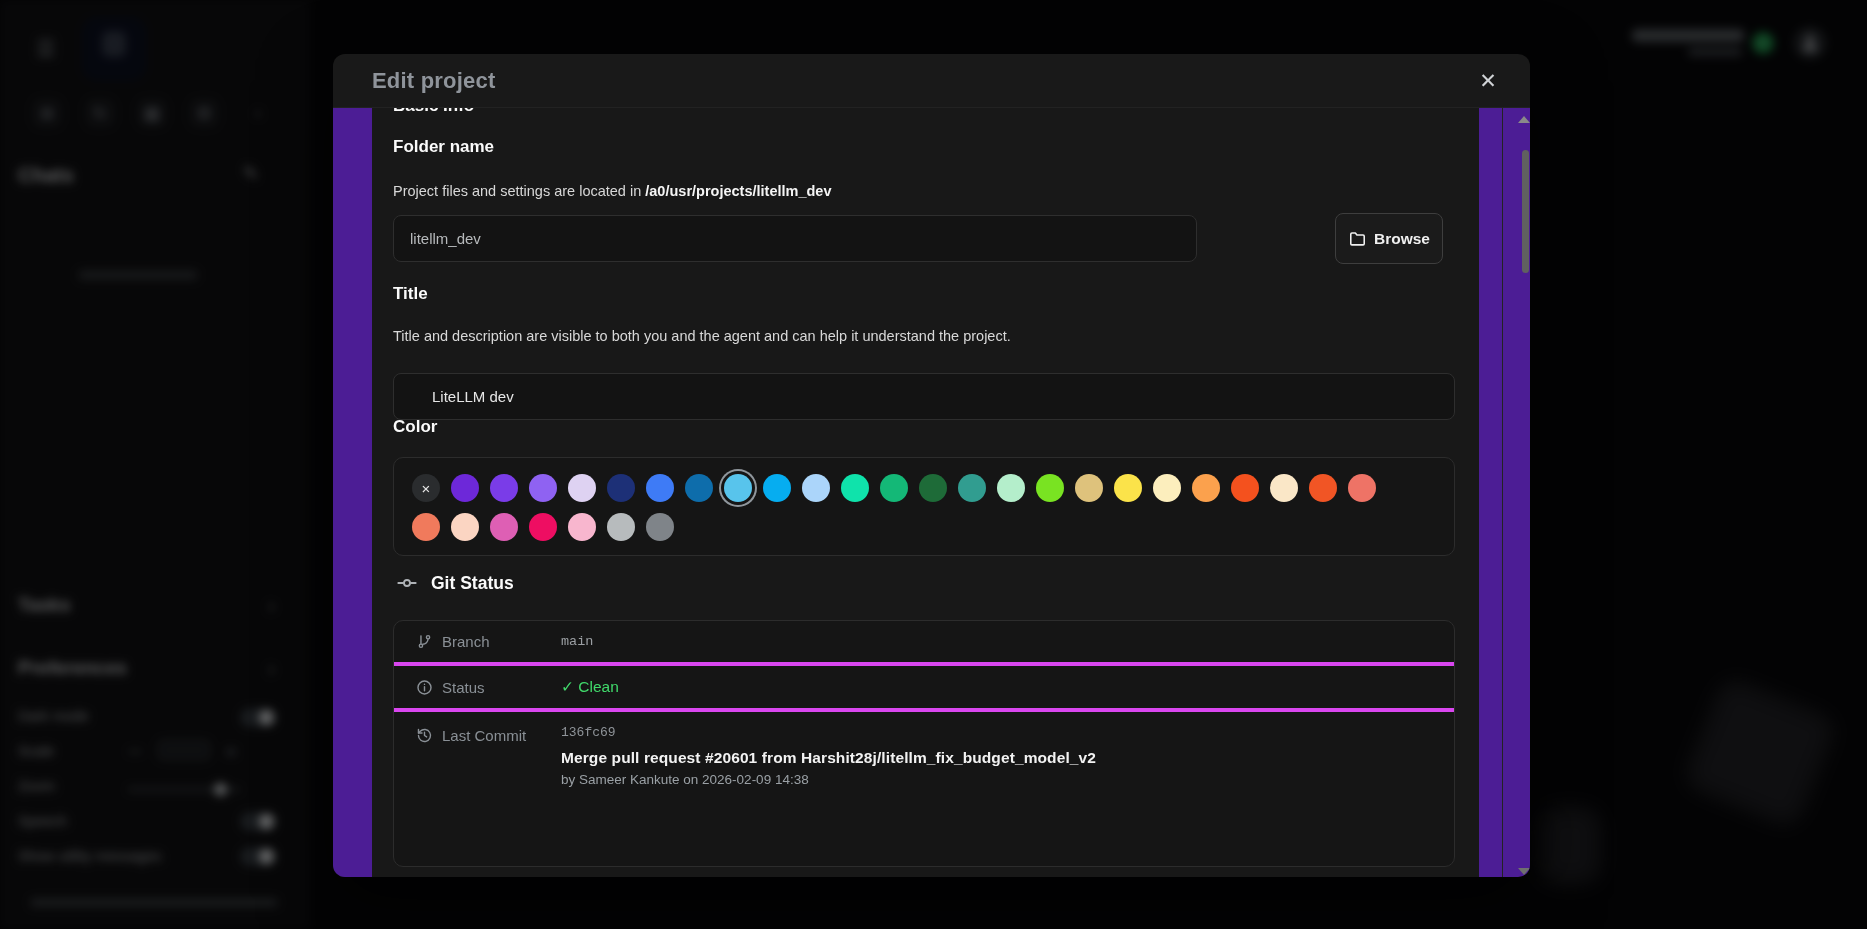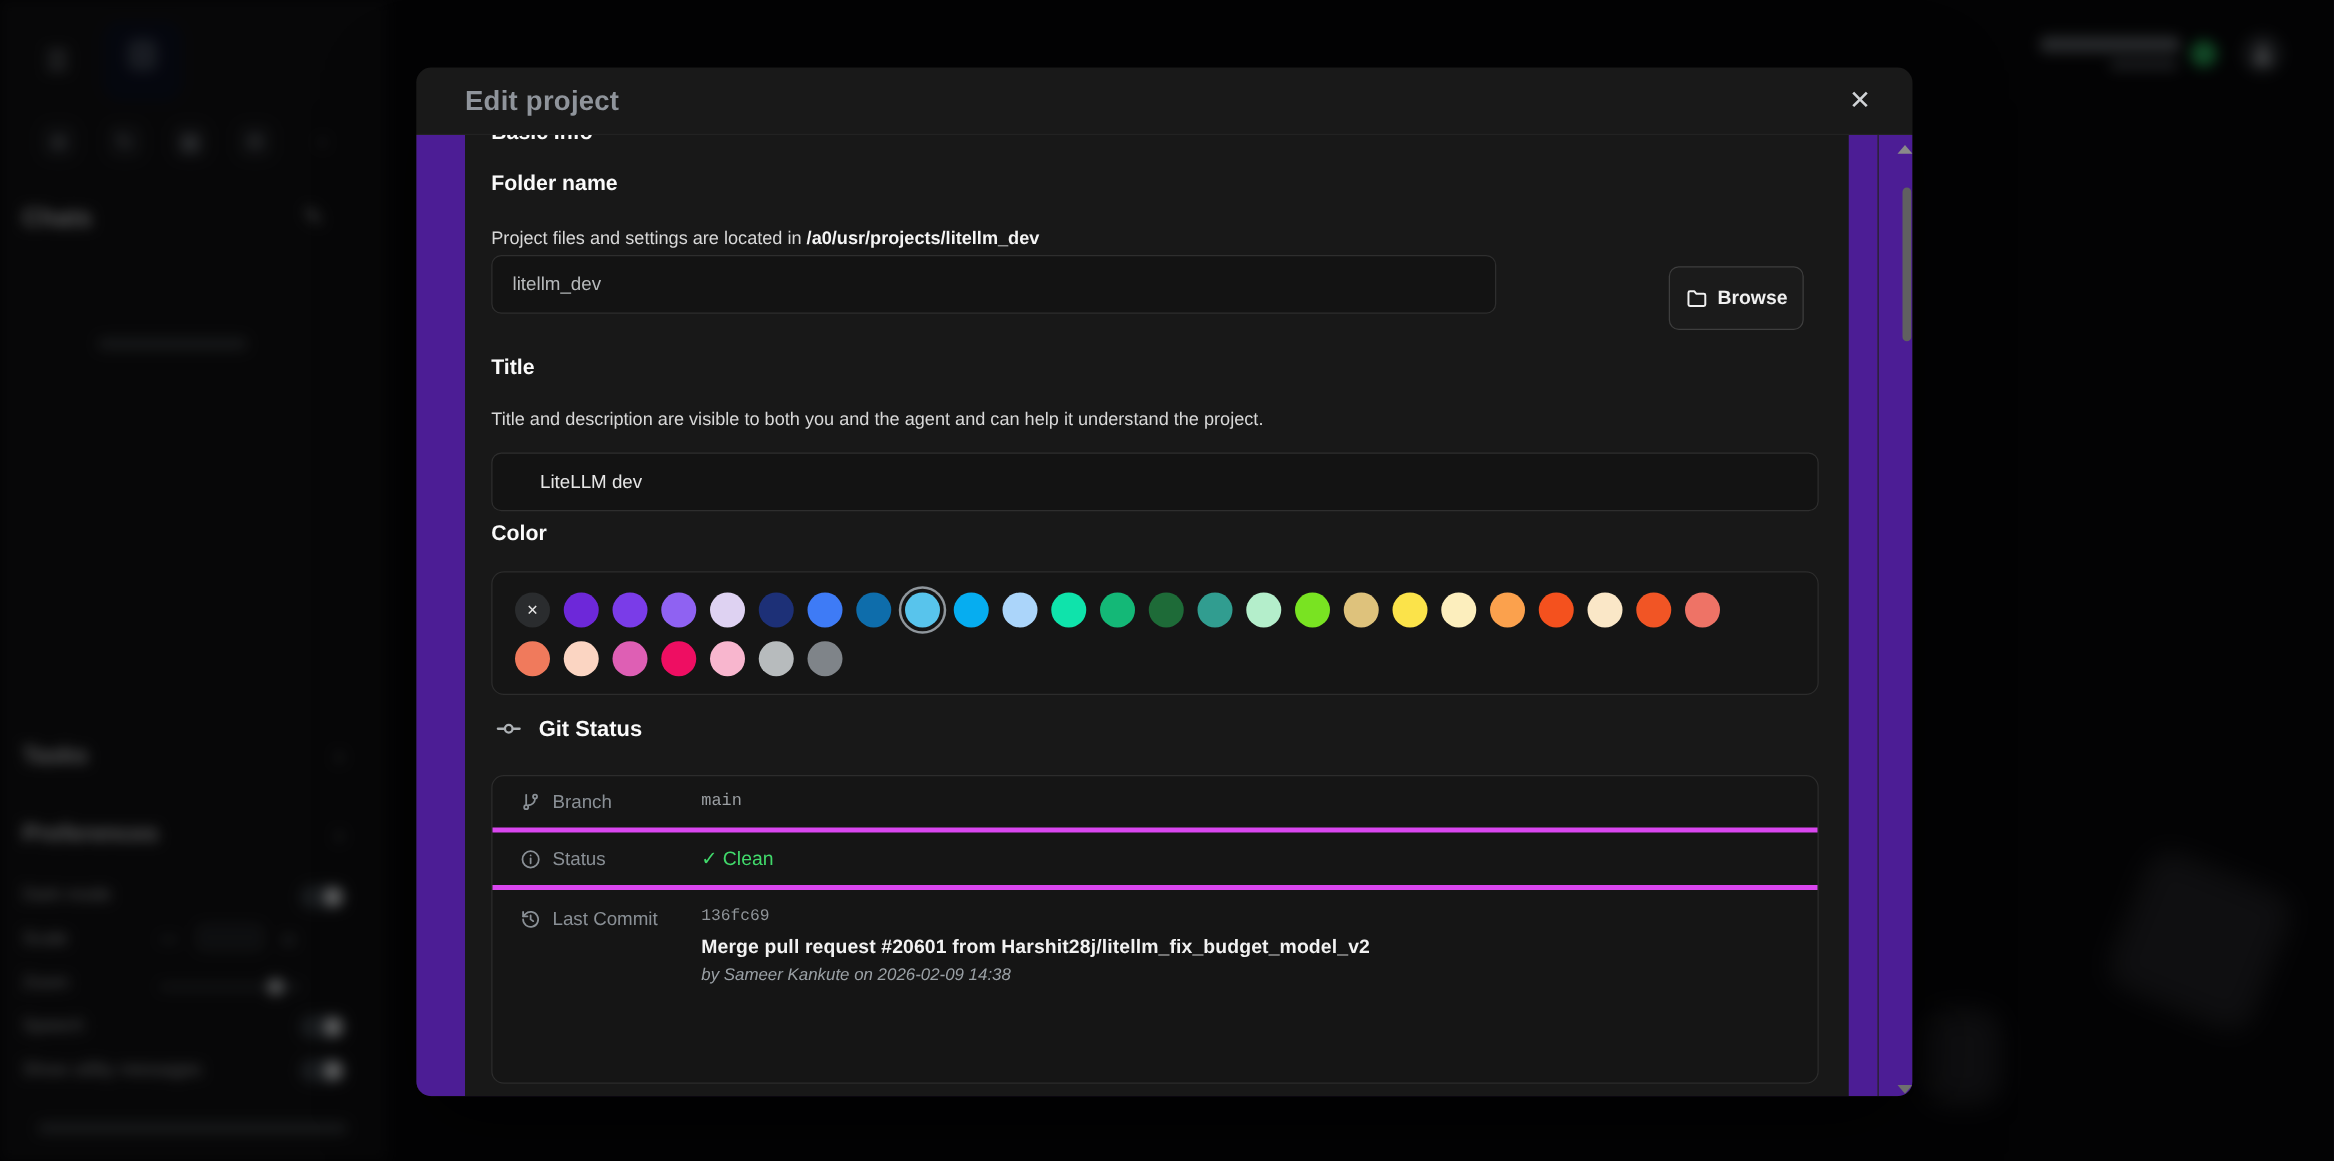--- a/index.html
+++ b/index.html
@@ -80,21 +80,21 @@
   .g-row + .g-row { border-top:4px solid #d946ef; }
   .g-labelcol { width:167px; display:flex; align-items:center; gap:9px; padding-left:22px; flex:0 0 auto; color:#8a9096; }
   .g-labelcol .g-ltext { font-size:15px; color:#8a9096; }
   .g-val-mono { font-family:"Liberation Mono","DejaVu Sans Mono",monospace; font-size:13.5px; color:#e6e6e6; }
   .g-val-dim  { color:#9b9fa3; }
   #git-status-val { font-size:15.5px; color:#41d96b; }
   #ext-link { position:absolute; right:22px; top:24px; color:#9a9a9a; cursor:pointer; }
   .commit-stack { padding-top:13px; }
   #commit-hash { font-family:"Liberation Mono","DejaVu Sans Mono",monospace; font-size:13px; color:#8f9499; }
   #commit-msg { font-size:15.5px; font-weight:bold; color:#f2f2f2; margin-top:9px; letter-spacing:.1px; }
-  #commit-byline { font-size:13.5px; color:#9aa0a5; margin-top:5px;font-style:italic; }
+  #commit-byline { font-size:13.5px; color:#9aa0a5; margin-top:5px; }
   svg { display:block; }
 </style>
 </head>
 <body>
 
 <div id="bg-layer">
   <div class="sidebar">
     <div class="abs hamburger">☰</div>
     <div class="abs logo-tile">
         <div class="logo-bot"></div>
@@ -172,31 +172,31 @@
 
     <div id="panel">
       <div id="clip-heading">
         <span>Basic Info</span>
       </div>
 
       <div class="f-label" style="top:29px;">Folder name</div>
       <div class="f-desc" style="top:75px;">
         <span>Project files and settings are located in </span><b>/a0/usr/projects/litellm_dev</b>
       </div>
-      <input class="t-input" id="folder-input" style="top: 96px; width: 804px;" readonly="" value="litellm_dev">
+      <input class="t-input" id="folder-input" style="top: 107px; width: 804px;" readonly="" value="litellm_dev">
       <button id="browse-btn">
         <svg width="19" height="19" viewBox="0 0 24 24" fill="none" stroke="#f0f0f0" stroke-width="2" stroke-linejoin="round">
           <path d="M3.5 18.5V6.5c0-.8.7-1.5 1.5-1.5h4.3l2 2.5h7.7c.8 0 1.5.7 1.5 1.5v9.5c0 .8-.7 1.5-1.5 1.5H5c-.8 0-1.5-.7-1.5-1.5z"></path>
         </svg>
         <span>Browse</span>
       </button>
 
       <div class="f-label" style="top:176px;">Title</div>
       <div class="f-desc" style="top:220px;">Title and description are visible to both you and the agent and can help it understand the project.</div>
-      <input class="t-input" id="title-input" style="top: 254px; width: 1062px; padding-left: 38px;" readonly="" value="LiteLLM dev">
+      <input class="t-input" id="title-input" style="top: 265px; width: 1062px; padding-left: 38px;" readonly="" value="LiteLLM dev">
 
       <div class="f-label" style="top:309px;">Color</div>
       <div class="sub-panel" id="color-panel">
         <div class="sw-row">
             <div class="sw none">×</div>
             <div class="sw" style="background: rgb(109, 40, 217);"></div>
             <div class="sw" style="background: rgb(122, 60, 232);"></div>
             <div class="sw" style="background: rgb(143, 98, 242);"></div>
             <div class="sw" style="background: rgb(222, 210, 242);"></div>
             <div class="sw" style="background: rgb(29, 48, 119);"></div>

